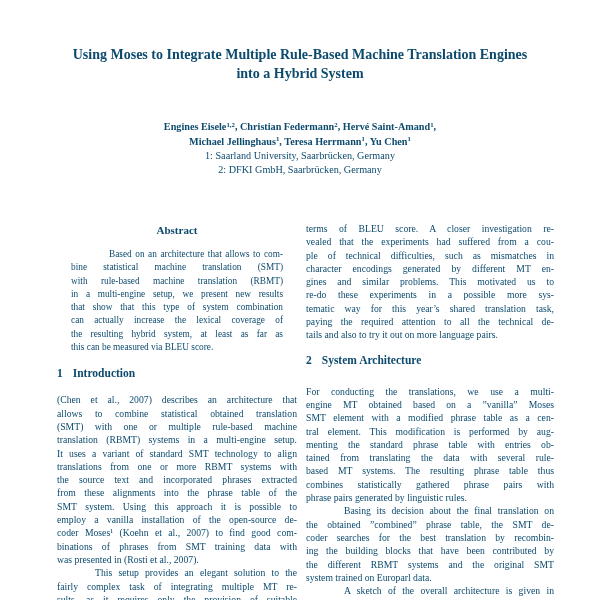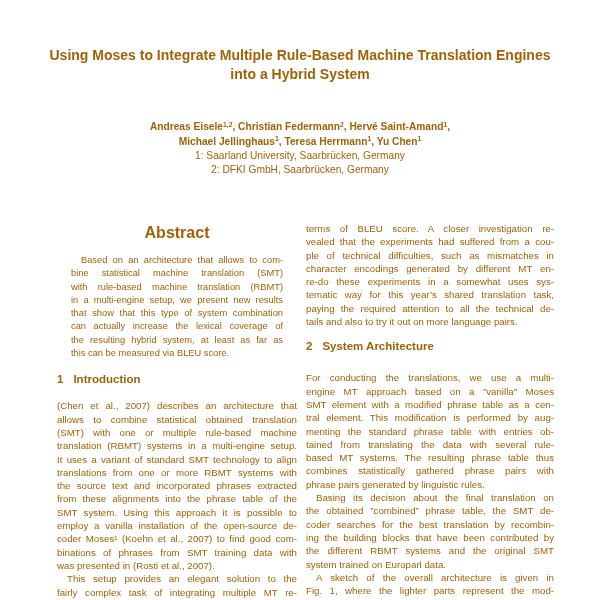--- a/index.html
+++ b/index.html
@@ -2,22 +2,22 @@
 <html><head>
 <meta charset="utf-8">
 <style>
   html, body { margin: 0; padding: 0; background: #ffffff; }
   .page {
     position: relative;
     width: 600px;
     height: 600px;
     overflow: hidden;
     background: #ffffff;
-    font-family: Liberation Sans, sans-serif;
-    color: #a16207;
+    font-family: Liberation Serif, serif;
+    color: #0c4a6e;
   }
   .title {
     position: absolute;
     top: 46px; left: 30px; right: 30px;
     text-align: center;
     font-size: 14px;
     line-height: 18.5px;
     font-weight: bold;
   }
   .authors-block {
@@ -41,26 +41,26 @@
     width: 497px; height: 380px;
     overflow: hidden;
     display: flex;
     gap: 9px;
   }
   .col-left  { width: 240px; }
   .col-right { width: 248px; }
   .tline { text-align: justify; text-align-last: justify; }
   .tline.end { text-align-last: left; }
   .para { font-size: 9.7px; line-height: 13.3px; }
-  .indent .tline:first-child { text-indent: 10px; }
+  .indent .tline:first-child { text-indent: 10px; margin-left: 28px; }
   .abstract-heading {
     margin-top: 4px;
     text-align: center;
     font-weight: bold;
-    font-size: 16px;
+    font-size: 11px;
   }
   .abstract-body {
     margin-top: 12px;
     padding: 0 14px;
     font-size: 9.3px;
     line-height: 13.3px;
   }
   .sec-head { font-weight: bold; font-size: 11.5px; }
   .sec-head .sec-num { display: inline-block; margin-right: 10px; }
   .sec-head-1 { margin-top: 13px; margin-bottom: 14px; }
@@ -72,21 +72,21 @@
 
 <div class="page">
 
   <div class="title">
     <div>Using Moses to Integrate Multiple Rule-Based Machine Translation Engines</div>
     <div>into a Hybrid System</div>
   </div>
 
   <div class="authors-block">
     <div class="author-line">
-      <span><span>Andreas Eisele</span><sup>1,2</sup><span>, </span></span>
+      <span><span>Engines Eisele</span><sup>1,2</sup><span>, </span></span>
       <span><span>Christian Federmann</span><sup>2</sup><span>, </span></span>
       <span><span>Hervé Saint-Amand</span><sup>1</sup><span>,</span></span>
     </div>
     <div class="author-line">
       <span><span>Michael Jellinghaus</span><sup>1</sup><span>, </span></span>
       <span><span>Teresa Herrmann</span><sup>1</sup><span>, </span></span>
       <span><span>Yu Chen</span><sup>1</sup><span></span></span>
     </div>
     <div class="affil-line">1: Saarland University, Saarbrücken, Germany</div>
     <div class="affil-line">2: DFKI GmbH, Saarbrücken, Germany</div>
@@ -132,33 +132,34 @@
           <div class="tline">sults, as it requires only the provision of suitable</div>
         </div>
     </div>
 
     <div class="col-right">
       <div class="para para0">
           <div class="tline">terms of BLEU score.  A closer investigation re-</div>
           <div class="tline">vealed that the experiments had suffered from a cou-</div>
           <div class="tline">ple of technical difficulties, such as mismatches in</div>
           <div class="tline">character encodings generated by different MT en-</div>
-          <div class="tline">re-do these experiments in a somewhat uses sys-</div>
+          <div class="tline">gines and similar problems.  This motivated us to</div>
+          <div class="tline">re-do these experiments in a possible more sys-</div>
           <div class="tline">tematic way for this year’s shared translation task,</div>
           <div class="tline">paying the required attention to all the technical de-</div>
           <div class="tline end">tails and also to try it out on more language pairs.</div>
         </div>
 
       <div class="sec-head sec-head-2">
         <span class="sec-num">2</span><span>System Architecture</span>
       </div>
 
       <div class="para">
           <div class="tline">For conducting the translations, we use a multi-</div>
-          <div class="tline">engine MT approach based on a ”vanilla” Moses</div>
+          <div class="tline">engine MT obtained based on a ”vanilla” Moses</div>
           <div class="tline">SMT element with a modified phrase table as a cen-</div>
           <div class="tline">tral element. This modification is performed by aug-</div>
           <div class="tline">menting the standard phrase table with entries ob-</div>
           <div class="tline">tained from translating the data with several rule-</div>
           <div class="tline">based MT systems.  The resulting phrase table thus</div>
           <div class="tline">combines statistically gathered phrase pairs with</div>
           <div class="tline end">phrase pairs generated by linguistic rules.</div>
         </div>
       <div class="para indent">
           <div class="tline">Basing its decision about the final translation on</div>

